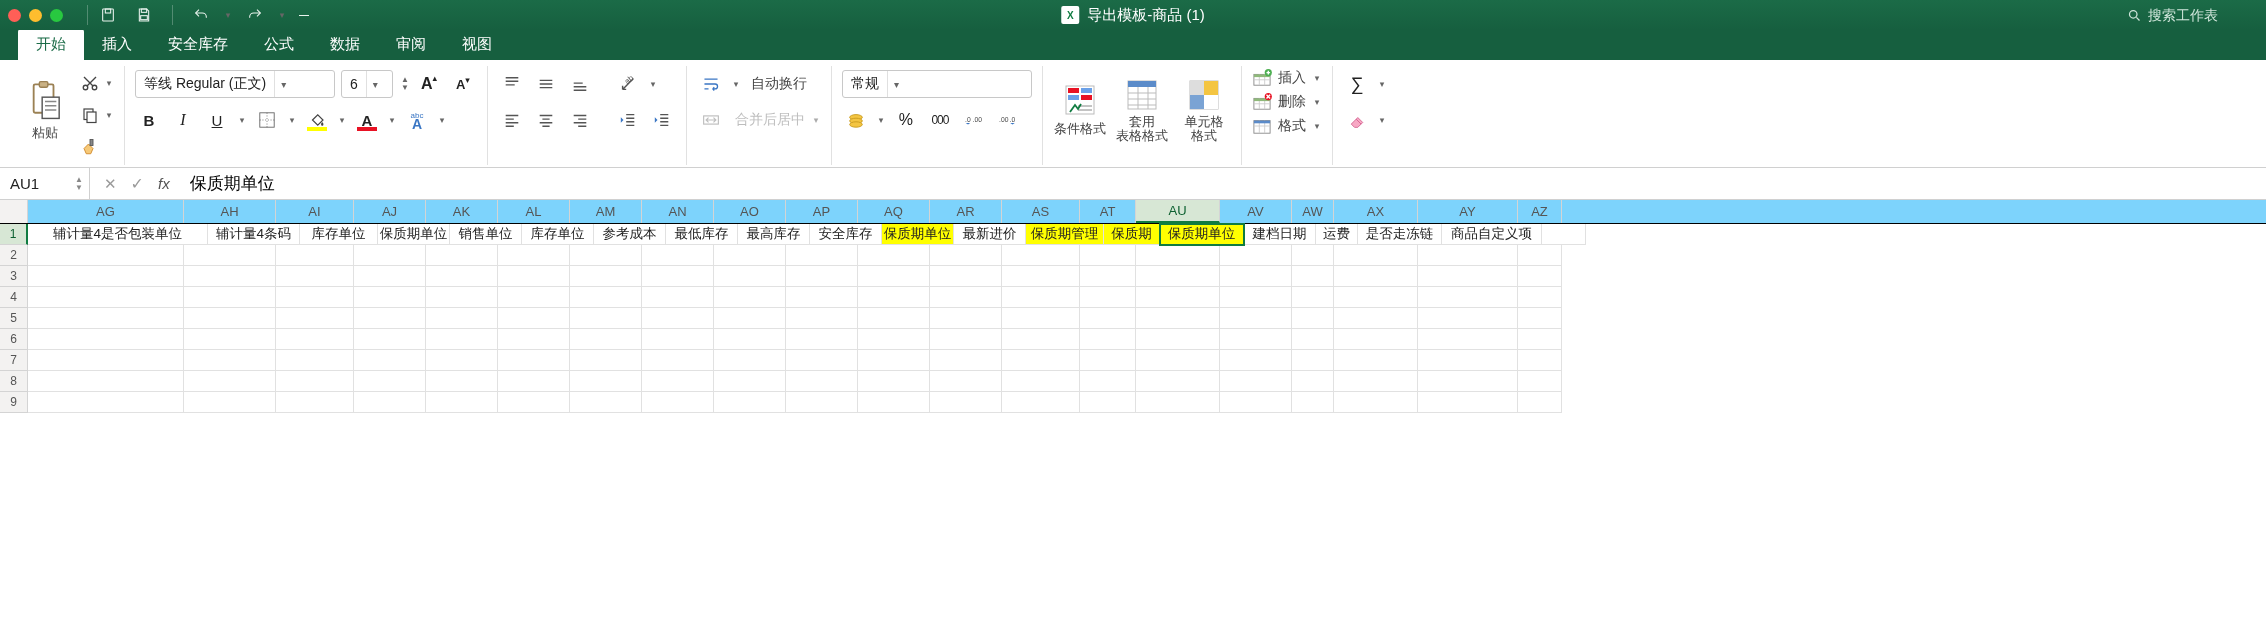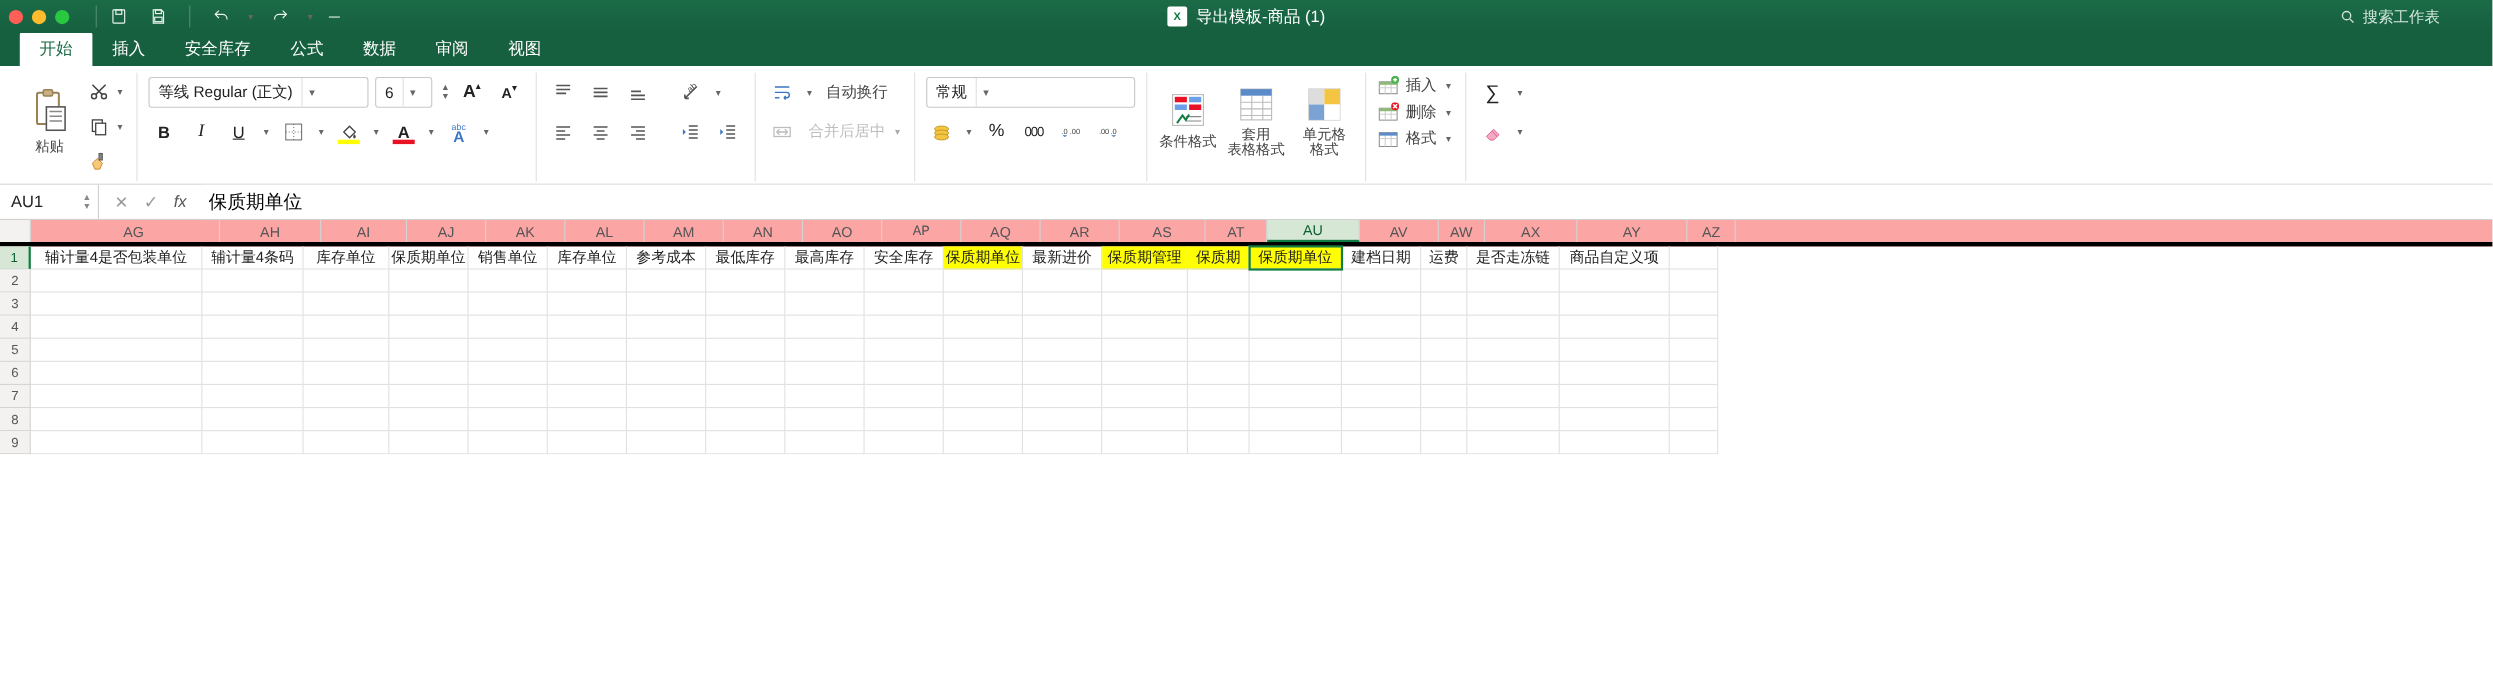--- a/index.html
+++ b/index.html
@@ -53,21 +53,21 @@
   .fbar { height: 32px; border-bottom: 1px solid #d0d0d0; display: flex; align-items: center; background: #fff; }
   .namebox { width: 90px; height: 100%; border-right: 1px solid #d0d0d0; display:flex; align-items:center; padding-left:10px; font-size:15px;}
   .namebox .sp { margin-left:auto; display:flex; flex-direction:column; padding-right:6px;}
   .namebox .sp div{font-size:8px; line-height:8px; color:#888;}
   .fx-controls { display:flex; align-items:center; gap:14px; padding:0 14px; color:#9a9a9a; }
   .fx-controls .fx { font-style: italic; color:#555; font-size:15px;}
   .fbar input { flex:1; border:none; outline:none; font-size:17px; padding-left:6px; height:100%; }
 
   
   .grid { display:flex; flex-direction:column; }
-  .colhdr { display:flex; height:24px; background:#fca5a5; border-bottom:4px solid #000000;gap:16px;}
+  .colhdr { display:flex; height:24px; background:#7dd3fc; border-bottom:1px solid #000000;}
   .rowhdrcell { width:28px; border-right:1px solid #d4d4d4; background:#f3f2f1;}
   .ch { border-right:1px solid #d4d4d4; display:flex; align-items:center; justify-content:center; font-size:13px; color:#555; }
   .ch.active { background:#d7e7d5; color:#0b5f2f; border-bottom:2px solid #107c41; }
   .row { display:flex; height:21px; }
   .rh { width:28px; border-right:1px solid #d4d4d4; border-bottom:1px solid #d4d4d4; background:#f3f2f1; display:flex; align-items:center; justify-content:center; font-size:12px; color:#555;}
   .rh.active { background:#d7e7d5; color:#0b5f2f; border-right:2px solid #107c41;}
   .cell { border-right:1px solid #e1e1e1; border-bottom:1px solid #e1e1e1; display:flex; align-items:center; justify-content:center; font-size:13.5px; white-space:nowrap; overflow:hidden; padding:0 2px;}
   .cell.hi { background:#ffff00; }
   .cell.sel { outline:2px solid #107c41; outline-offset:-1px; z-index:2; position:relative; }
 </style>
@@ -477,37 +477,37 @@
     <div id="colhdrs" style="display:flex;">
         <div class="ch" style="width: 156px;">AG</div>
         <div class="ch" style="width: 92px;">AH</div>
         <div class="ch" style="width: 78px;">AI</div>
         <div class="ch" style="width: 72px;">AJ</div>
         <div class="ch" style="width: 72px;">AK</div>
         <div class="ch" style="width: 72px;">AL</div>
         <div class="ch" style="width: 72px;">AM</div>
         <div class="ch" style="width: 72px;">AN</div>
         <div class="ch" style="width: 72px;">AO</div>
-        <div class="ch" style="width: 72px; font-family: Liberation Mono, monospace;">AP</div>
+        <div class="ch" style="width: 72px;">AP</div>
         <div class="ch" style="width: 72px;">AQ</div>
         <div class="ch" style="width: 72px;">AR</div>
         <div class="ch" style="width: 78px;">AS</div>
         <div class="ch" style="width: 56px;">AT</div>
         <div class="ch active" style="width: 84px;">AU</div>
         <div class="ch" style="width: 72px;">AV</div>
         <div class="ch" style="width: 42px;">AW</div>
         <div class="ch" style="width: 84px;">AX</div>
         <div class="ch" style="width: 100px;">AY</div>
         <div class="ch" style="width: 44px;">AZ</div>
       </div>
   </div>
   <div id="rows">
       <div class="row">
         <div class="rh active">1</div>
-        <div class="cell" style="width: 156px;">辅计量4是否包装单位</div>
+        <div class="cell" style="width: 180px;">辅计量4是否包装单位</div>
         <div class="cell" style="width: 92px;">辅计量4条码</div>
         <div class="cell" style="width: 78px;">库存单位</div>
         <div class="cell" style="width: 72px;">保质期单位</div>
         <div class="cell" style="width: 72px;">销售单位</div>
         <div class="cell" style="width: 72px; text-align: right;">库存单位</div>
         <div class="cell" style="width: 72px;">参考成本</div>
         <div class="cell" style="width: 72px;">最低库存</div>
         <div class="cell" style="width: 72px;">最高库存</div>
         <div class="cell" style="width: 72px;">安全库存</div>
         <div class="cell hi" style="width: 72px;">保质期单位</div>

